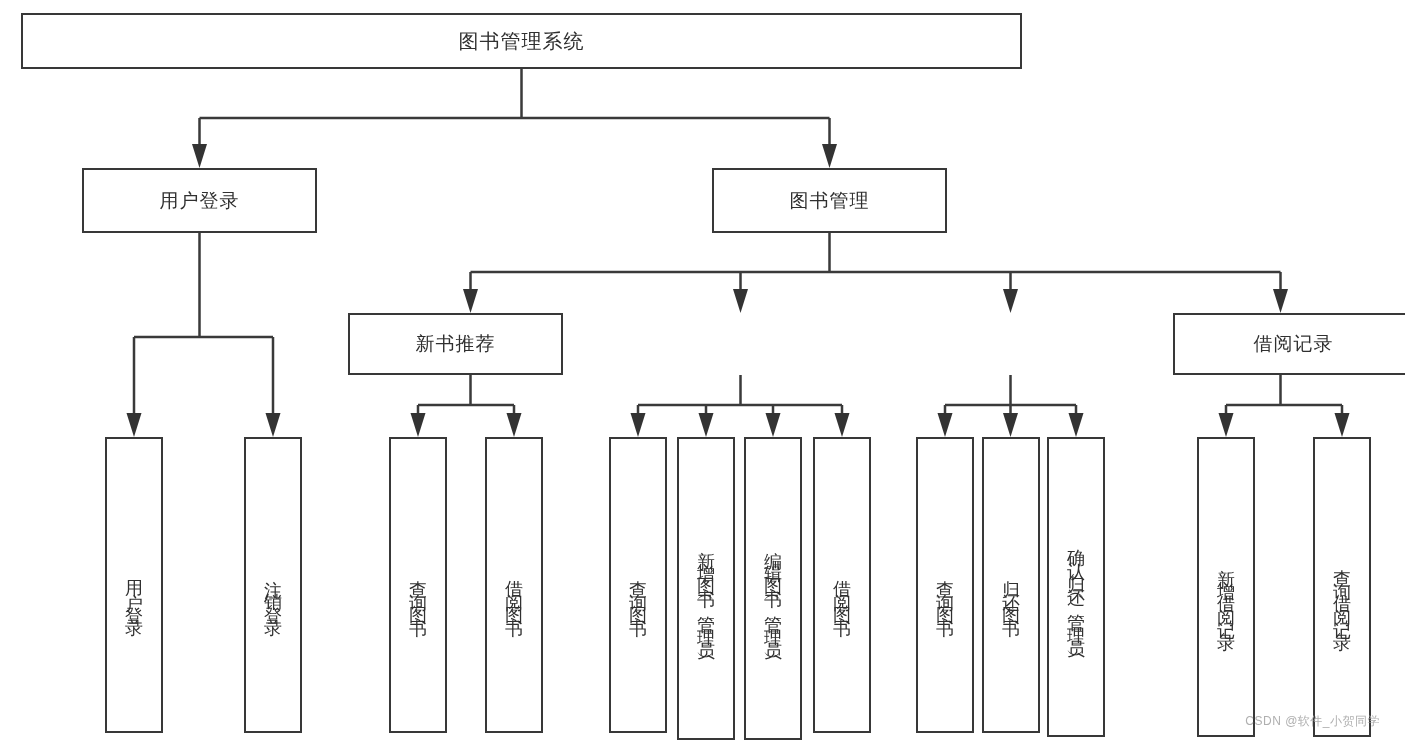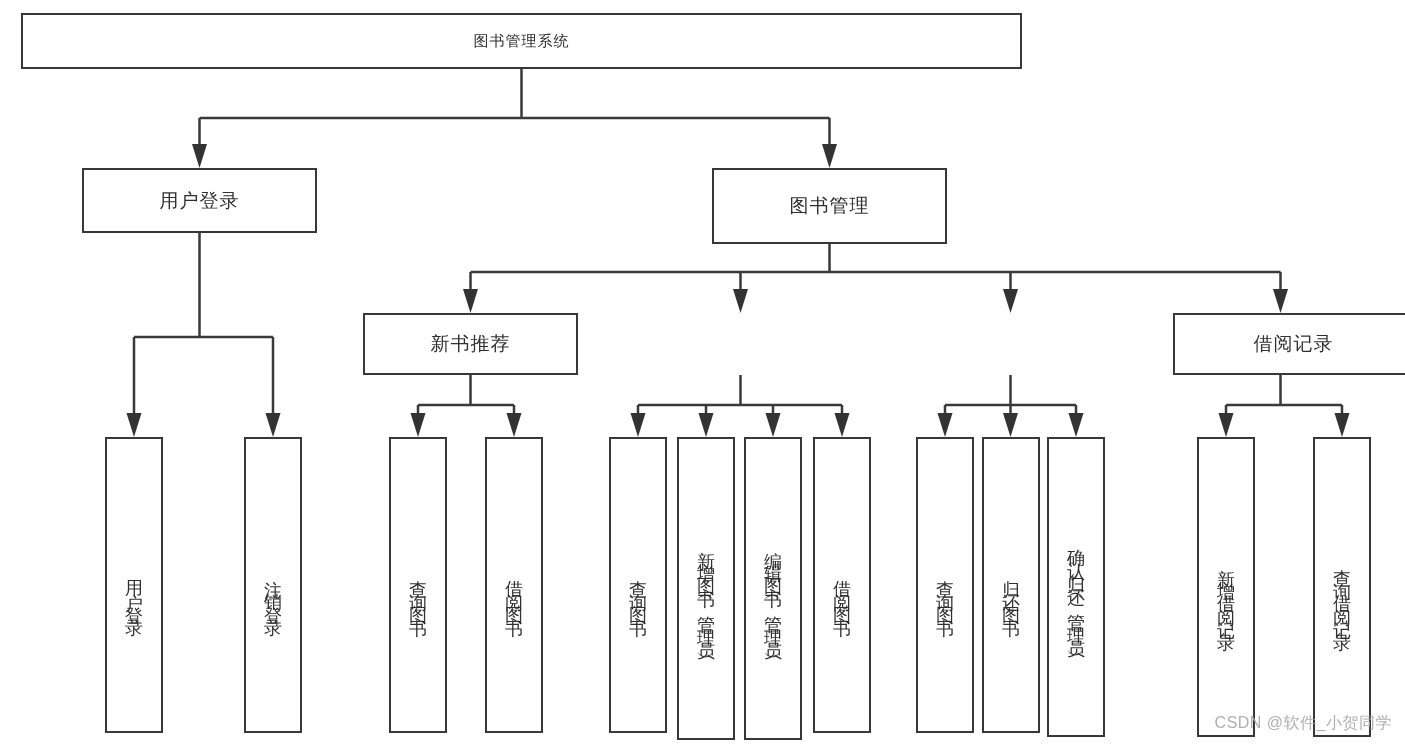--- a/index.html
+++ b/index.html
@@ -31,36 +31,36 @@
     align-items: center;
     justify-content: center;
     z-index: 2;
     color: #303030;
   }
   .box.h span {
     font-size: 19px;
     letter-spacing: 1px;
     white-space: nowrap;
   }
-  .box.root span { font-size: 15px; }
+  .box.root span { font-size: 20px; }
   .box.v span {
     writing-mode: vertical-rl;
     text-orientation: mixed;
     font-size: 18px;
     letter-spacing: 13px;
     margin-bottom: -13px;
     line-height: 1;
     white-space: nowrap;
   }
   .watermark {
     position: absolute;
-    right: 13px;
+    right: 25px;
     top: 713px;
     z-index: 5;
-    font-size: 16px;
+    font-size: 12px;
     letter-spacing: 0.5px;
     color: rgba(168,168,168,0.92);
     white-space: nowrap;
   }
 </style>
 </head>
 <body>
 
 <div class="stage">
 
@@ -116,25 +116,25 @@
     <polygon class="head" points="1334.5,413 1349.5,413 1342,437"></polygon>
   </svg>
 
   <div class="box h root" style="left:21px;top:13px;width:1001px;height:56px">
     <span>图书管理系统</span>
   </div>
 
   <div class="box h" style="left:82px;top:168px;width:235px;height:65px">
     <span>用户登录</span>
   </div>
-  <div class="box h" style="left:712px;top:168px;width:235px;height:76px">
+  <div class="box h" style="left:712px;top:168px;width:235px;height:65px">
     <span>图书管理</span>
   </div>
 
-  <div class="box h" style="left:363px;top:313px;width:215px;height:62px">
+  <div class="box h" style="left:348px;top:313px;width:215px;height:62px">
     <span>新书推荐</span>
   </div>
   <div class="box h" style="left:1173px;top:313px;width:241px;height:62px">
     <span>借阅记录</span>
   </div>
 
   <div class="box v" style="left:105px;top:437px;width:58px;height:296px">
     <span>用户登录</span>
   </div>
   <div class="box v" style="left:244px;top:437px;width:58px;height:296px">

